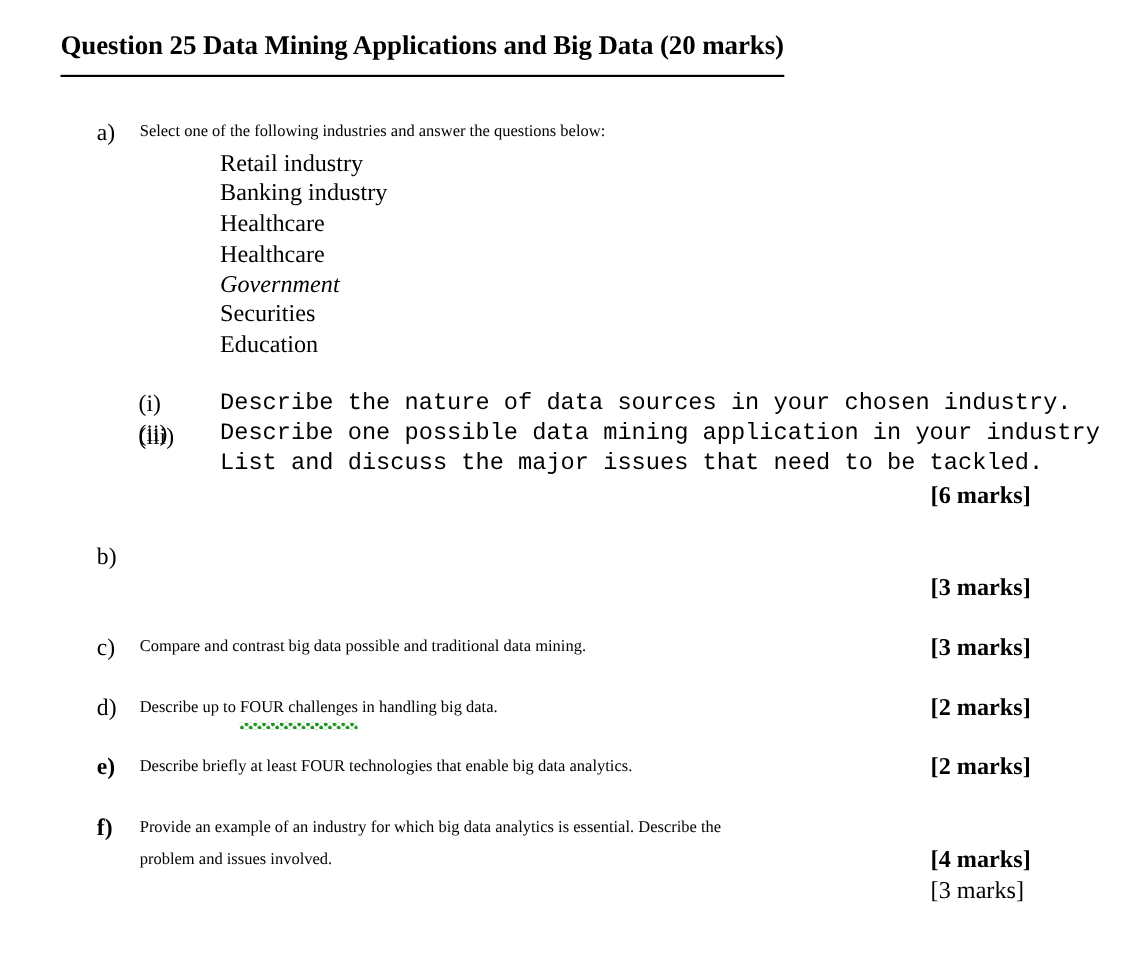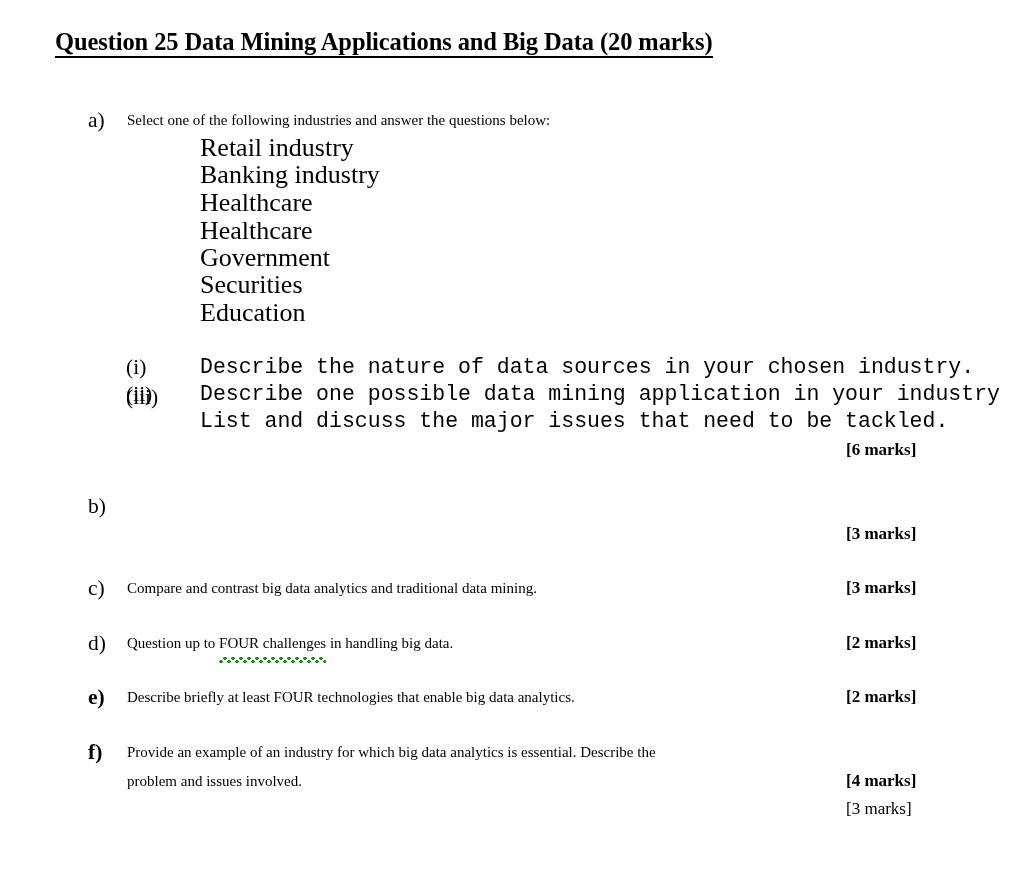--- a/index.html
+++ b/index.html
@@ -25,50 +25,50 @@
   .title {
     position: absolute;
     left: 55px;
     top: 28px;
     font-size: 24.5px;
     font-weight: bold;
     letter-spacing: -0.1px;
     white-space: nowrap;
     line-height: 1.15;
     border-bottom: 2.5px solid #000;
-    padding-bottom: 0;
+    padding-bottom: 12px;
     display: inline-block;
   }
   .q-label {
     position: absolute;
     font-size: 21.5px;
     line-height: 28.8px;
   }
   .q-label.bold { font-weight: bold; }
 
   .q-body {
     position: absolute;
     font-size: 15px;
     line-height: 28.8px;
   }
 
   .marks {
     position: absolute;
-    font-size: 17px;
+    font-size: 22px;
     font-weight: bold;
     line-height: 28.8px;
     white-space: nowrap;
   }
   .marks.regular { font-weight: normal; }
 
   
   .industry {
     position: absolute;
     left: 200px;
-    font-size: 26px;
+    font-size: 22px;
     line-height: 28.8px;
     white-space: nowrap;
   }
 
   
   .roman-num {
     position: absolute;
     left: 126px;
     font-size: 21.5px;
     line-height: 27px;
@@ -110,44 +110,44 @@
 
   <div class="title">Question 25 Data Mining Applications and Big Data (20 marks)</div>
 
   <div class="q-label" style="left:88px; top:106px;">a)</div>
   <div class="q-body" style="left:127px; top:106px;">Select one of the following industries and answer the questions below:</div>
 
   <div class="industry" style="top:134px;">Retail industry</div>
   <div class="industry" style="top:161px;">Banking industry</div>
   <div class="industry" style="top:189px;">Healthcare</div>
   <div class="industry" style="top:217px;">Healthcare</div>
-  <div class="industry" style="top:244px;">Government</div>
+  <div class="industry" style="top:244px;font-style:italic;">Government</div>
   <div class="industry" style="top:271px;">Securities</div>
   <div class="industry" style="top:299px;">Education</div>
 
   <div class="roman-num" style="top:354px;">(i)</div>
   <div class="roman-text" style="top:354px;">Describe the nature of data sources in your chosen industry.</div>
 
   <div class="roman-num" style="top:381px;">(ii)</div>
   <div class="roman-text" style="top:381px;">Describe one possible data mining application in your industry</div>
 
   <div class="roman-num" style="top:384px;">(iii)</div>
   <div class="roman-text" style="top:408px;">List and discuss the major issues that need to be tackled.</div>
 
   <div class="marks" style="left:846px; top:436px;">[6 marks]</div>
 
   <div class="q-label" style="left:88px; top:492px;">b)</div>
   <div class="marks" style="left:846px; top:520px;">[3 marks]</div>
 
   <div class="q-label" style="left:88px; top:574px;">c)</div>
-  <div class="q-body" style="left:127px; top:574px;">Compare and contrast big data analytics and traditional data mining.</div>
+  <div class="q-body" style="left:127px; top:574px;">Compare and contrast big data possible and traditional data mining.</div>
   <div class="marks" style="left:846px; top:574px;">[3 marks]</div>
 
   <div class="q-label" style="left:88px; top:629px;">d)</div>
-  <div class="q-body nowrap" style="left:127px; top:629px;"><span>Question up to </span><span class="squiggle-wrap"><span>FOUR  challenges</span><span class="squiggle"></span></span><span> in handling big data.</span></div>
+  <div class="q-body nowrap" style="left:127px; top:629px;"><span>Describe up to </span><span class="squiggle-wrap"><span>FOUR  challenges</span><span class="squiggle"></span></span><span> in handling big data.</span></div>
   <div class="marks" style="left:846px; top:629px;">[2 marks]</div>
 
   <div class="q-label bold" style="left:88px; top:683px;">e)</div>
   <div class="q-body" style="left:127px; top:683px;">Describe briefly at least FOUR technologies that enable big data analytics.</div>
   <div class="marks" style="left:846px; top:683px;">[2 marks]</div>
 
   <div class="q-label bold" style="left:88px; top:738px;">f)</div>
   <div class="q-body" style="left:127px; top:738px;">Provide an example of an industry for which big data analytics is essential. Describe the</div>
   <div class="q-body" style="left:127px; top:767px;">problem and issues involved.</div>
   <div class="marks" style="left:846px; top:767px;">[4 marks]</div>

